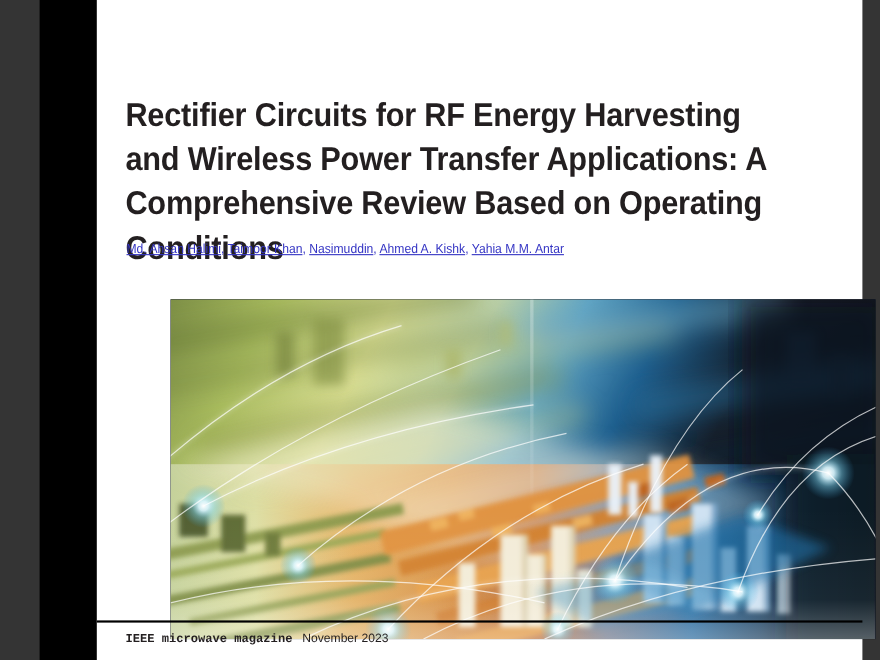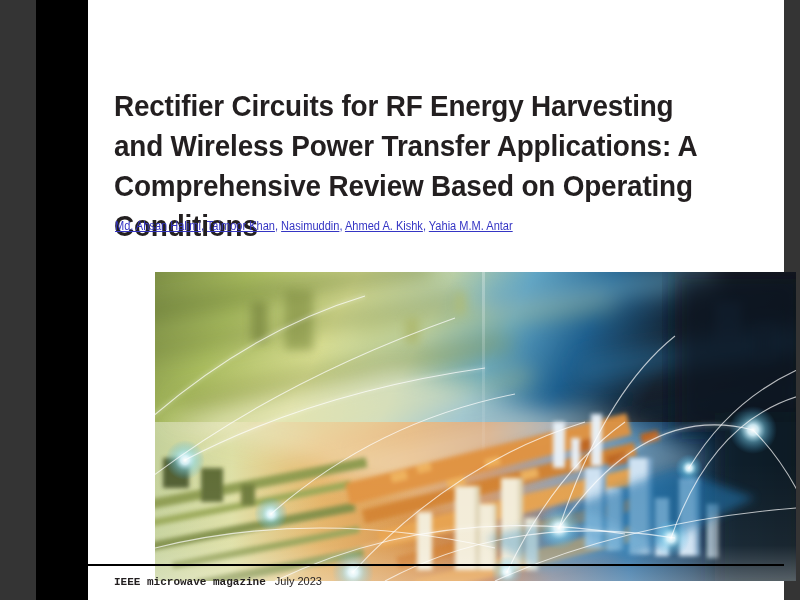--- a/index.html
+++ b/index.html
@@ -328,17 +328,17 @@
           <path d="M 404 256 Q 490 130 598 158"></path>
           <path d="M 120 309 Q 280 232 470 262"></path>
         </g>
 
         <rect x="0" y="190" width="641" height="119" fill="url(#fadeDown)"></rect>
       </svg>
     </figure>
 
     <div id="footer-rule"></div>
     <div id="footer">
-      <span class="mag">IEEE microwave magazine</span><span class="date">July 2023</span>
+      <span class="mag">IEEE microwave magazine</span><span class="date">November 2023</span>
     </div>
 
   </div>
 </div>
 
 </body></html>

